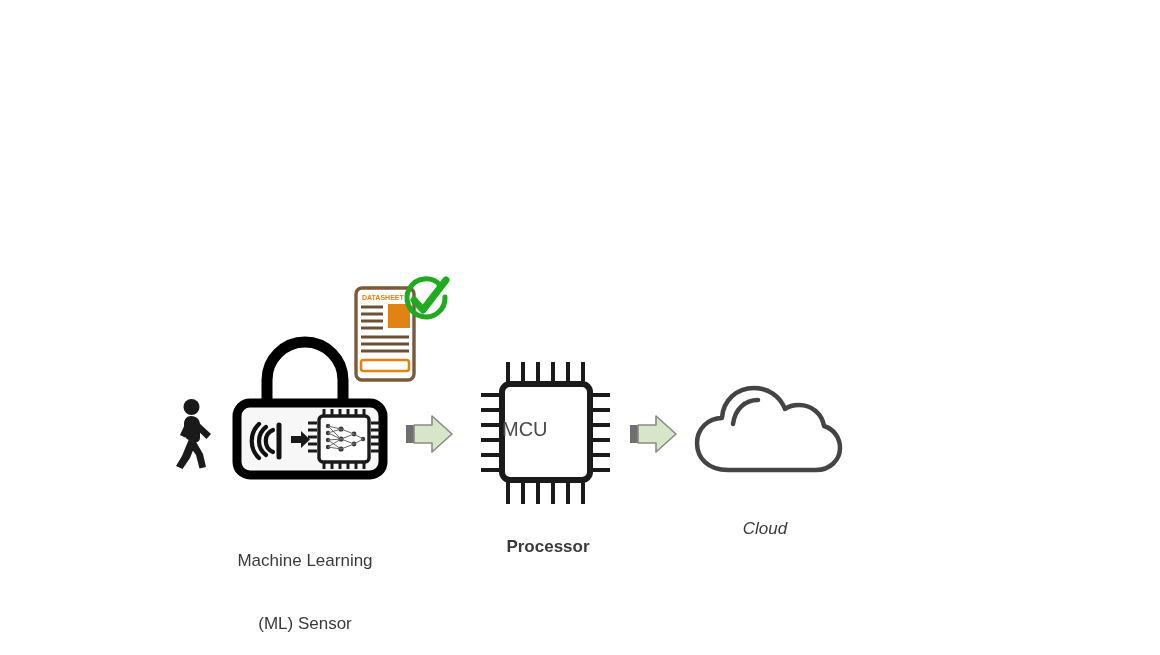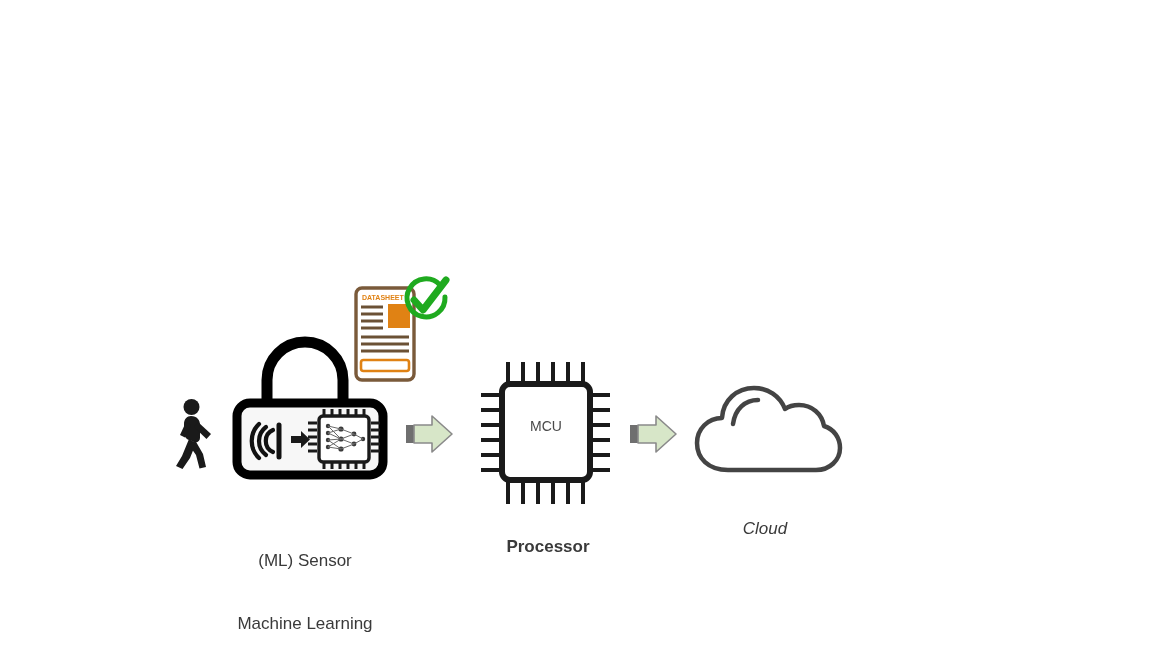--- a/index.html
+++ b/index.html
@@ -166,22 +166,22 @@
           <line x1="24" y1="30" x2="37" y2="35"></line>
             <line x1="24" y1="40" x2="37" y2="35"></line>
           <line x1="37" y1="25" x2="46" y2="30"></line>
             <line x1="37" y1="35" x2="46" y2="30"></line>
         </g>
       </g>
     </svg>
   </div>
 
   <div class="node-label" id="ml-sensor-label">
+    <div>Machine Learning</div>
     <div>(ML) Sensor</div>
-    <div>Machine Learning</div>
   </div>
 
   <div class="node" id="datasheet-node">
     <svg width="100" height="112" viewBox="0 0 100 112">
 
       <rect x="4" y="16" width="58" height="92" rx="6" ry="6" fill="#ffffff" stroke="#7a5a3a" stroke-width="3.4"></rect>
 
       <text x="10" y="28" font-family="'Liberation Sans', sans-serif" font-size="7" font-weight="bold" fill="#E08214">DATASHEET</text>
 
       <rect x="36" y="32" width="22" height="24" fill="#E08214"></rect>
@@ -251,22 +251,22 @@
         <line x1="108" y1="37" x2="132" y2="37"></line>
         <line x1="108" y1="52" x2="132" y2="52"></line>
         <line x1="108" y1="67" x2="132" y2="67"></line>
         <line x1="108" y1="82" x2="132" y2="82"></line>
         <line x1="108" y1="97" x2="132" y2="97"></line>
         <line x1="108" y1="112" x2="132" y2="112"></line>
       </g>
 
       <rect x="24" y="26" width="88" height="96" rx="8" ry="8" fill="#ffffff" stroke="#1a1a1a" stroke-width="6"></rect>
     </svg>
-    <div style="position:absolute; left:24px; top:60px; width:88px; text-align:center;
-                font-size:14px; color:#4a4a4a; font-family:'Liberation Sans', sans-serif;">MCU</div>
+    <div style="position:absolute; left:24px; top:60px; width:88px; text-align:left;
+                font-size:20px; color:#4a4a4a; font-family:'Liberation Sans', sans-serif;">MCU</div>
   </div>
 
   <div class="node-label" id="processor-label">Processor</div>
 
   <div class="node" id="arrow-2">
     <svg width="52" height="44" viewBox="0 0 52 44">
       <rect x="2" y="13" width="8" height="18" fill="#6f6f6f"></rect>
       <path d="M10 13 L28 13 L28 4 L48 22 L28 40 L28 31 L10 31 Z" fill="#d7e6c8" stroke="#8a8a8a" stroke-width="1.6" stroke-linejoin="round"></path>
     </svg>
   </div>

